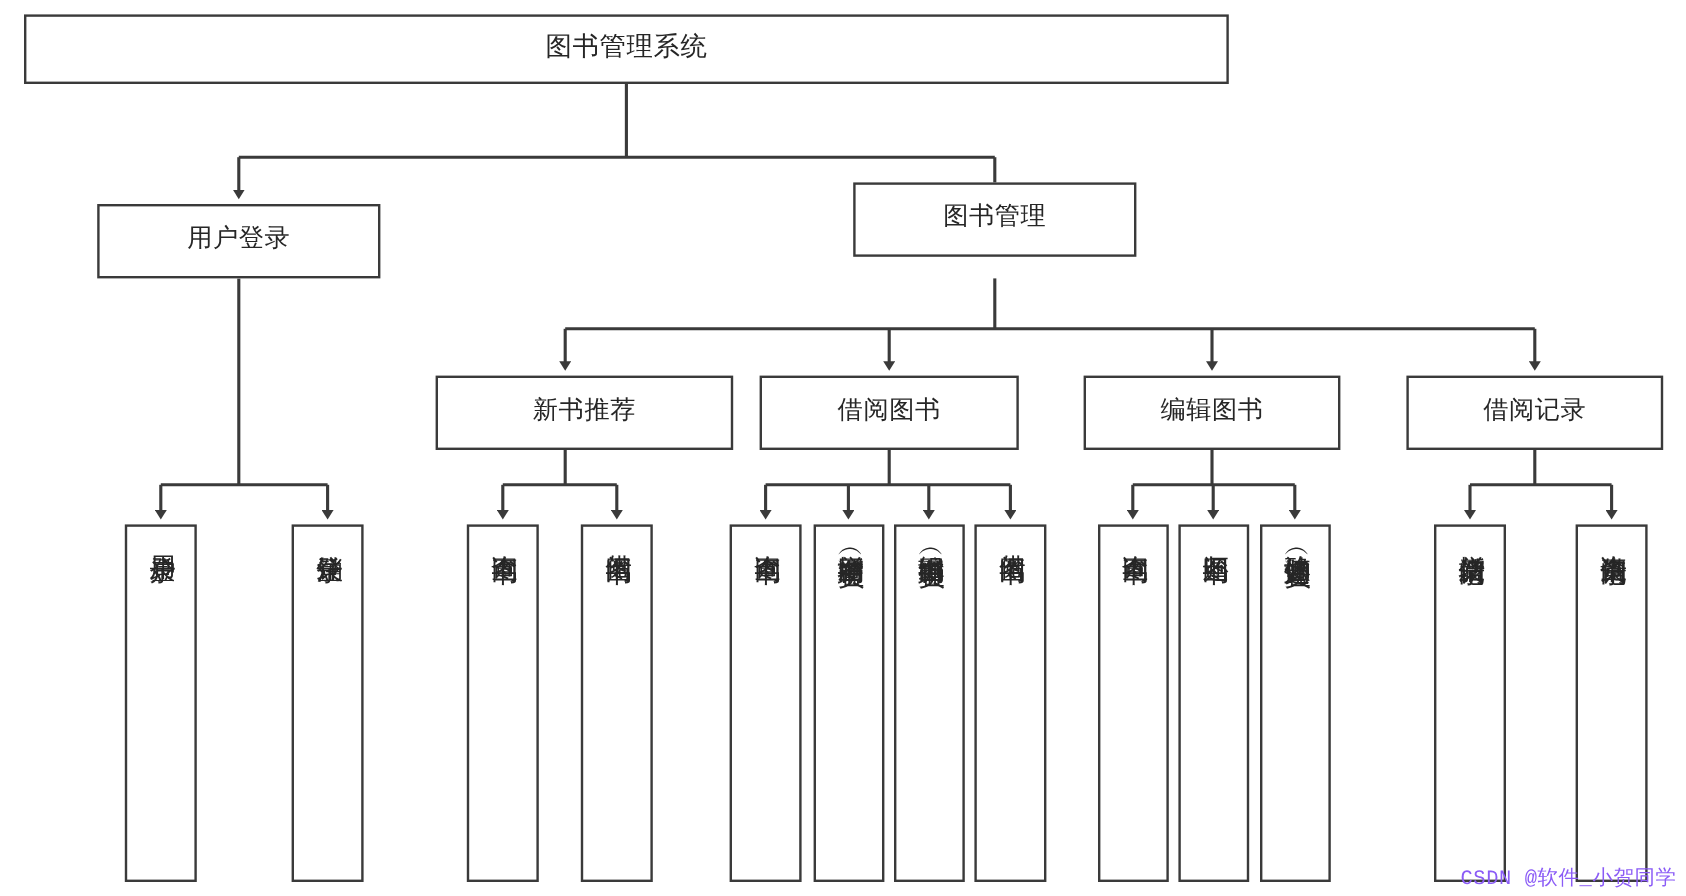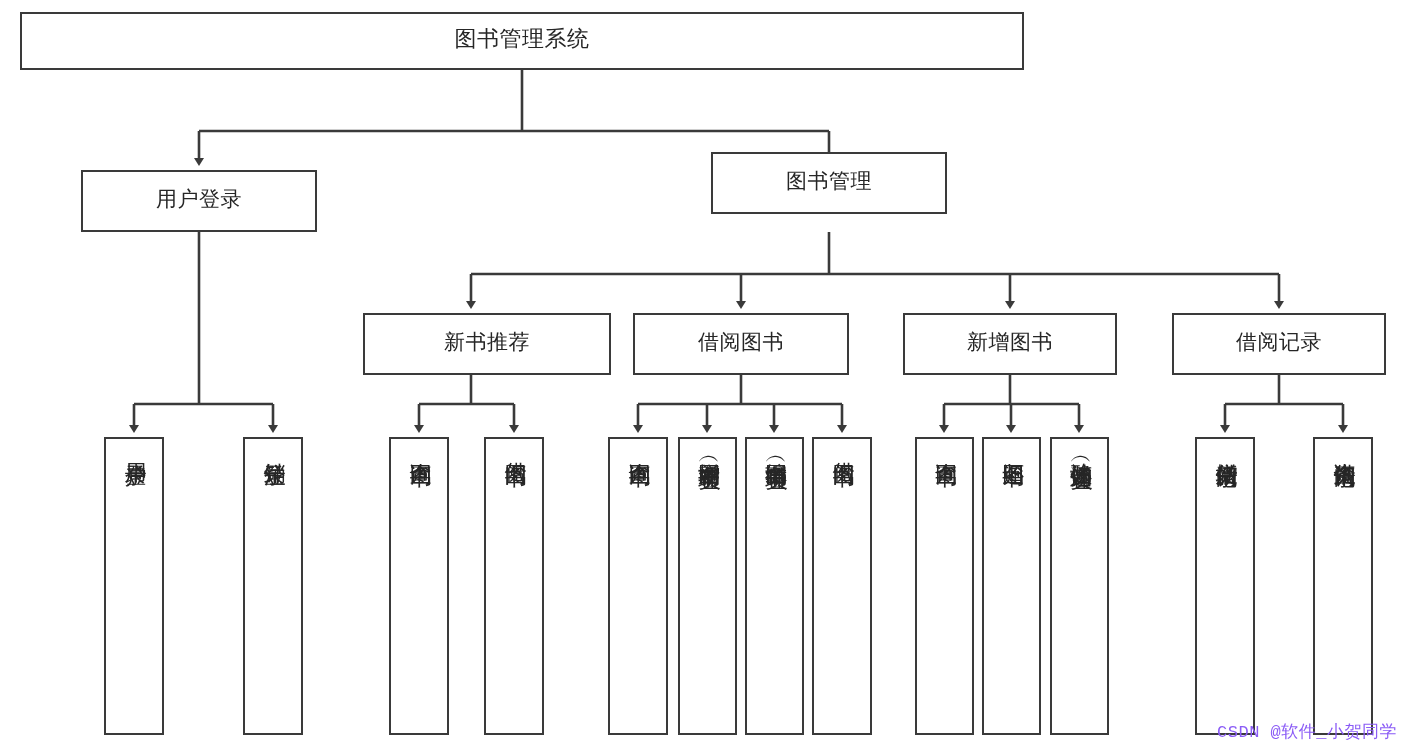--- a/index.html
+++ b/index.html
@@ -143,21 +143,21 @@
     <span class="label">图书管理</span>
   </div>
 
   <div class="node horiz" style="left: 363px; top: 313px; width: 248px; height: 62px;">
     <span class="label">新书推荐</span>
   </div>
   <div class="node horiz" style="left: 633px; top: 313px; width: 216px; height: 62px;">
     <span class="label">借阅图书</span>
   </div>
   <div class="node horiz" style="left: 903px; top: 313px; width: 214px; height: 62px;">
-    <span class="label">新增图书</span>
+    <span class="label">编辑图书</span>
   </div>
   <div class="node horiz" style="left: 1172px; top: 313px; width: 214px; height: 62px; align-items: center;">
     <span class="label">借阅记录</span>
   </div>
 
   <div class="node vert" style="left: 104px; top: 437px; width: 60px; height: 298px;">
     <span class="label">用户登录</span>
   </div>
   <div class="node vert" style="left: 243px; top: 437px; width: 60px; height: 298px;">
     <span class="label">注销登录</span>

